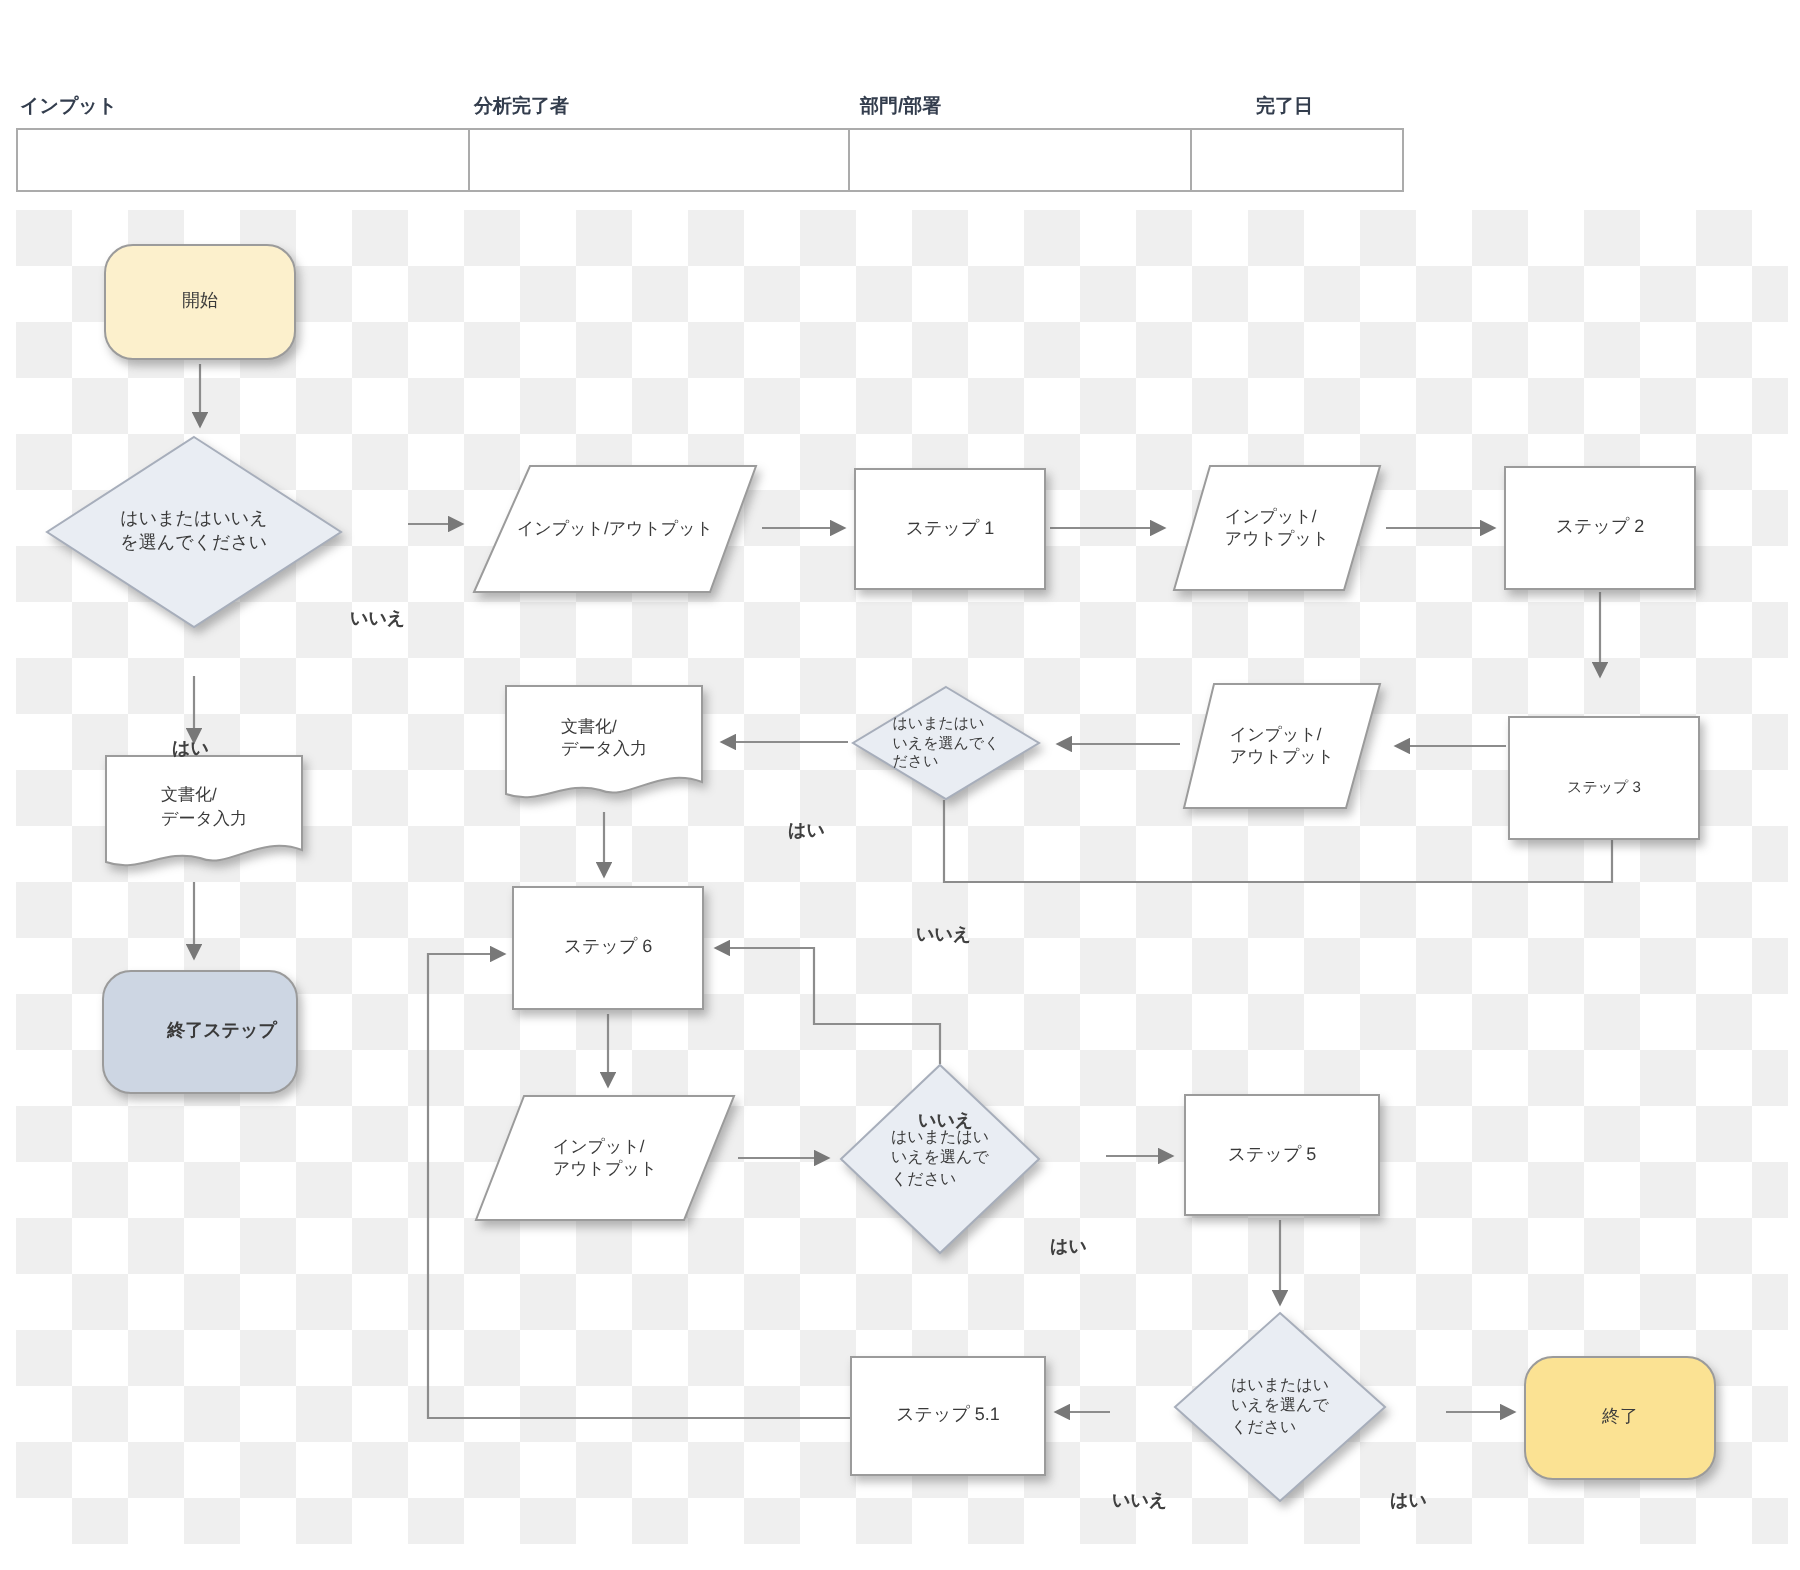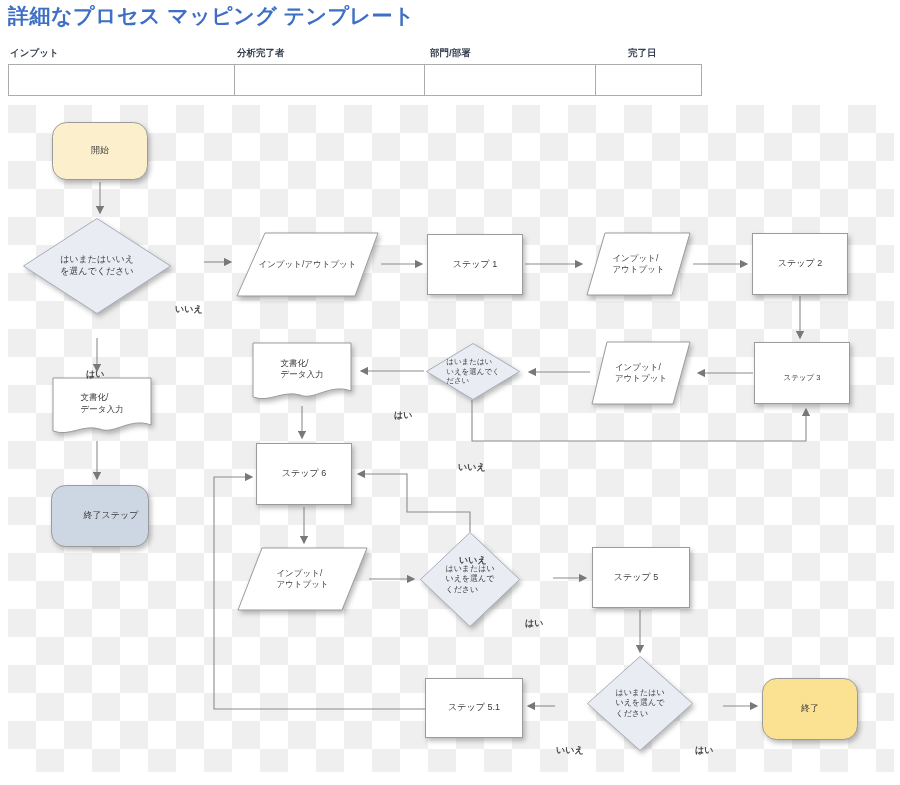--- a/index.html
+++ b/index.html
@@ -23,21 +23,20 @@
   .node-label{position:absolute;left:0;top:0;right:0;bottom:0;display:flex;
               align-items:center;justify-content:center;text-align:left;
               white-space:pre-line;color:#3A3A3A;line-height:1.3;}
   .edge-label{position:absolute;font-size:9px;font-weight:700;color:#404040;
               white-space:nowrap;margin-top:48px;}
 </style>
 </head>
 <body>
 
 <div class="page">
-  <h1 class="title">詳細なプロセス マッピング テンプレート</h1>
 
   <div class="hlabel" style="left:10px">インプット</div>
   <div class="hlabel" style="left:237px">分析完了者</div>
   <div class="hlabel" style="left:430px">部門/部署</div>
   <div class="hlabel" style="left:628px">完了日</div>
 
   <div class="htable">
     <div class="hcell" style="width:226px"></div>
     <div class="hcell" style="width:190px"></div>
     <div class="hcell" style="width:171px"></div>
@@ -109,21 +108,21 @@
         </svg>
         <div class="node-label" style="font-size: 8.5px;">インプット/
 アウトプット</div>
       </div>
       <div class="node" style="left: 752px; top: 233px; width: 96px; height: 62px;">
         <svg width="96" height="62">
           <rect fill="#FFFFFF" stroke="#9B9B9B" stroke-width="1" x="0.5" y="0.5" width="95" height="61"></rect>
         </svg>
         <div class="node-label" style="font-size: 9px;">ステップ 2</div>
       </div>
-      <div class="node" style="left: 754px; top: 342px; width: 96px; height: 72px;">
+      <div class="node" style="left: 754px; top: 358px; width: 96px; height: 72px;">
         <svg width="96" height="62">
           <rect fill="#FFFFFF" stroke="#9B9B9B" stroke-width="1" x="0.5" y="0.5" width="95" height="61"></rect>
         </svg>
         <div class="node-label" style="font-size: 7.5px;">ステップ 3</div>
       </div>
       <div class="node" style="left: 592px; top: 342px; width: 98px; height: 62px;">
         <svg width="98" height="62">
           <polygon fill="#FFFFFF" stroke="#9B9B9B" stroke-width="1" points="15,0 98,0 81,62 0,62"></polygon>
         </svg>
         <div class="node-label" style="font-size: 8.5px;">インプット/
@@ -191,21 +190,21 @@
         </svg>
         <div class="node-label" style="font-size: 9px;">終了</div>
       </div>
       <div class="node" style="left: 52px; top: 377px; width: 100px; height: 61px;">
         <svg width="100" height="61">
           <path fill="#FFFFFF" stroke="#9B9B9B" stroke-width="1" d="M1,1 L99,1 L99,48 C78,40 62,58 48,52 C30,47 18,60 1,54 Z"></path>
         </svg>
         <div class="node-label" style="font-size: 8.5px; padding-bottom: 8px;">文書化/
 データ入力</div>
       </div>
-      <div class="node" style="left: 51px; top: 485px; width: 120px; height: 62px;">
+      <div class="node" style="left: 51px; top: 485px; width: 120px; height: 62px; font-weight: bold;">
         <svg width="98" height="62">
           <rect fill="#CDD6E3" stroke="#9B9B9B" stroke-width="1" x="0.5" y="0.5" width="97" height="61" rx="14" ry="14"></rect>
         </svg>
         <div class="node-label" style="font-size: 9px;">終了ステップ</div>
       </div>
       <div class="edge-label" style="left: 175px; top: 255px;">いいえ</div>
       <div class="edge-label" style="left: 394px; top: 361px;">はい</div>
       <div class="edge-label" style="left: 458px; top: 413px;">いいえ</div>
       <div class="edge-label" style="left: 86px; top: 320px;">はい</div>
       <div class="edge-label" style="left: 525px; top: 569px;">はい</div>

